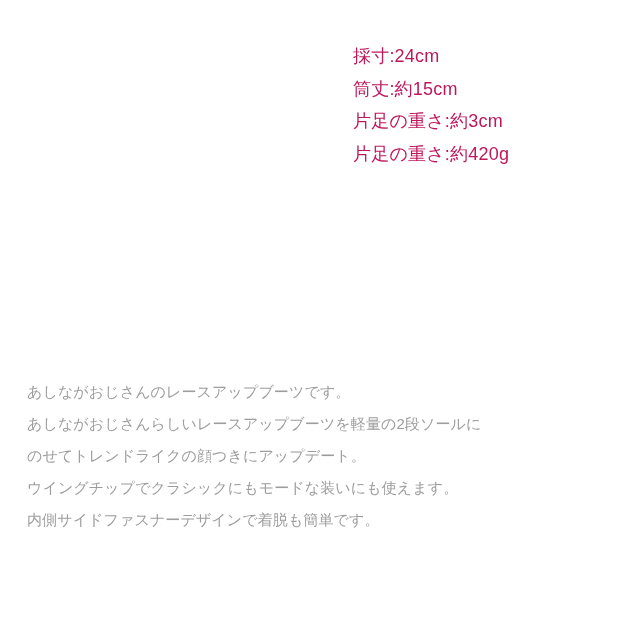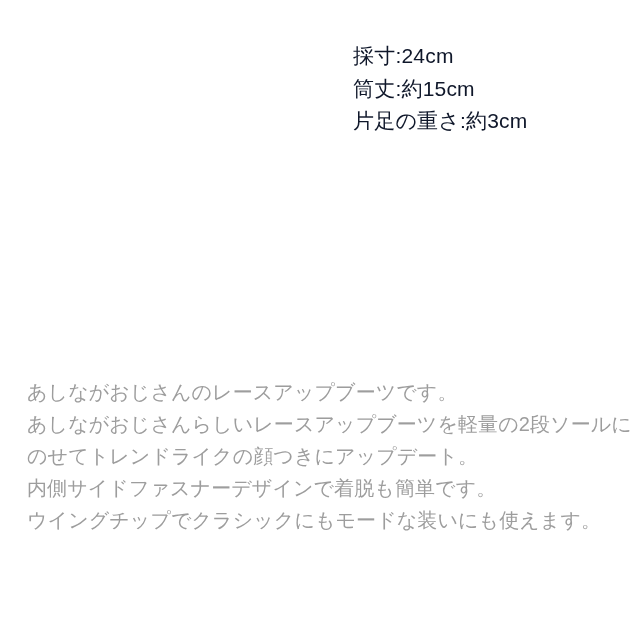--- a/index.html
+++ b/index.html
@@ -20,52 +20,53 @@
     height: 640px;
     box-sizing: border-box;
   }
   .spec-block {
     position: absolute;
     left: 353px;
     top: 40px;
     width: 280px;
   }
   .spec-line {
-    font-size: 21px;
+    font-size: 18px;
     line-height: 32.5px;
-    color: #0f172a;
+    color: #be185d;
     letter-spacing: 0.2px;
     white-space: nowrap;
   }
   .desc-block {
     position: absolute;
     left: 27px;
     top: 376px;
     width: 600px;
   }
   .desc-line {
-    font-size: 20px;
+    font-size: 15px;
     line-height: 32px;
     color: #9d9d9d;
     letter-spacing: 0.1px;
     white-space: nowrap;
   }
 </style>
 </head>
 <body>
 
 <div class="page">
 
   <div class="spec-block">
     <div class="spec-line">採寸:24cm</div>
     <div class="spec-line">筒丈:約15cm</div>
     <div class="spec-line">片足の重さ:約3cm</div>
+    <div class="spec-line">片足の重さ:約420g</div>
   </div>
 
   <div class="desc-block">
     <div class="desc-line">あしながおじさんのレースアップブーツです。</div>
     <div class="desc-line">あしながおじさんらしいレースアップブーツを軽量の2段ソールに</div>
     <div class="desc-line">のせてトレンドライクの顔つきにアップデート。</div>
+    <div class="desc-line">ウイングチップでクラシックにもモードな装いにも使えます。</div>
     <div class="desc-line">内側サイドファスナーデザインで着脱も簡単です。</div>
-    <div class="desc-line">ウイングチップでクラシックにもモードな装いにも使えます。</div>
   </div>
 
 </div>
 
 </body></html>

